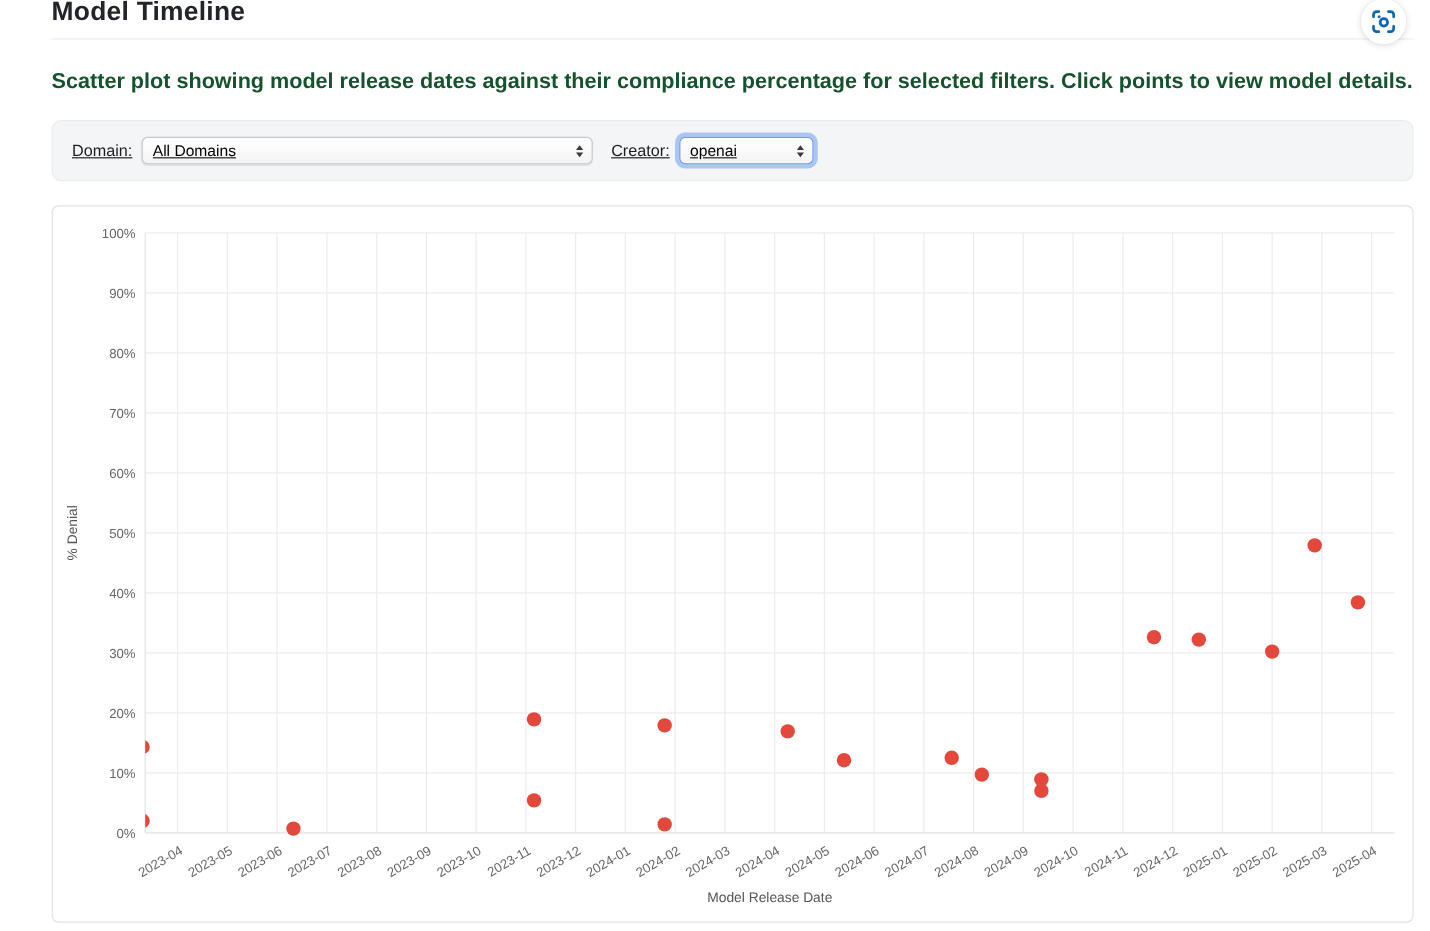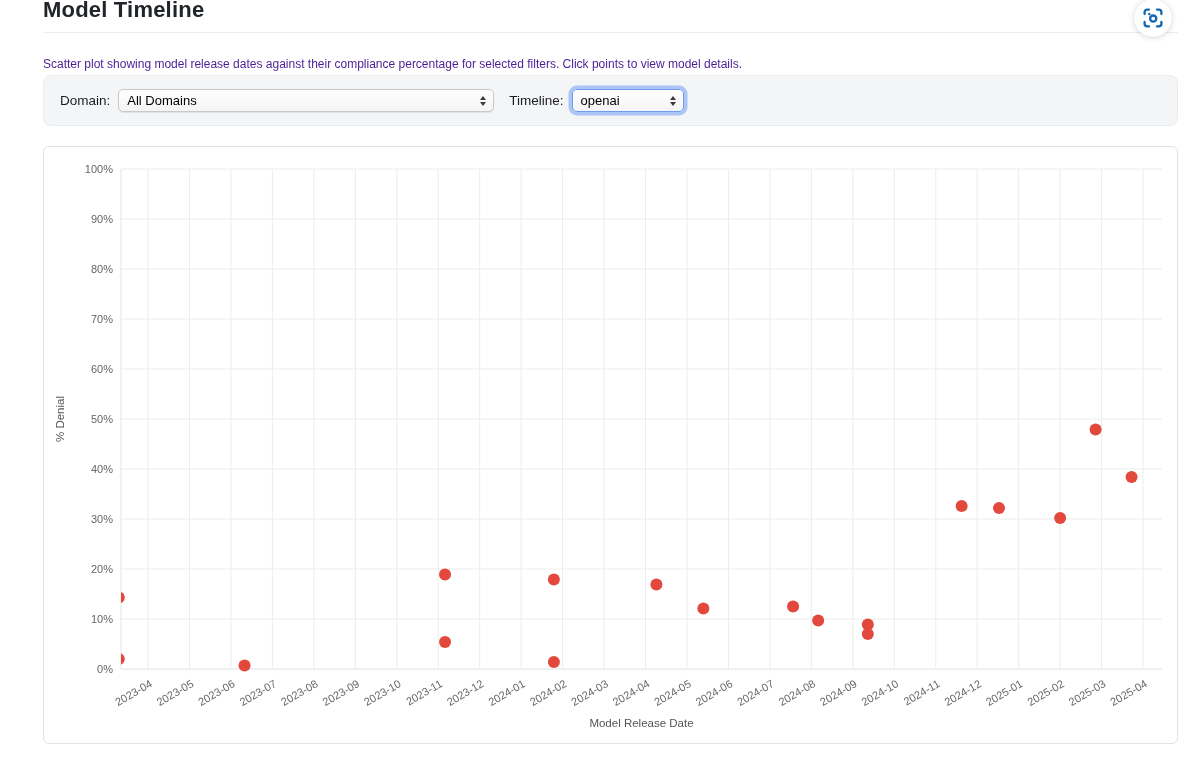--- a/index.html
+++ b/index.html
@@ -1,24 +1,24 @@
 <!DOCTYPE html>
 <html><head>
 <meta charset="utf-8">
 <style>
   html,body{margin:0;padding:0;background:#fff;}
   body{width:1192px;height:776px;overflow:hidden;font-family:"Liberation Sans","DejaVu Sans",sans-serif;color:#212529;}
   .page{position:relative;margin:0 14px 0 43px;padding-top:0;}
   h1.title{font-size:22px;font-weight:700;margin:-3px 0 0 0;line-height:1.2;color:#212529;letter-spacing:.2px;}
   hr.divider{border:none;border-top:1px solid #ecedee;margin:9px 0 0 0;}
-  p.desc{margin:24px 0 0 0;font-size:12px;color:#4c1d95;}
+  p.desc{margin:24px 0 0 0;font-size:18px;color:#14532d;font-weight:bold;}
   .scan-btn{position:absolute;top:2px;right:6px;width:38px;height:38px;border-radius:50%;border:none;background:#fff;
     box-shadow:0 1px 6px rgba(0,0,0,.14),0 0 1px rgba(0,0,0,.12);display:flex;align-items:center;justify-content:center;cursor:pointer;padding:0;}
-  .filter-bar{margin-top:4px;height:51px;background:#f3f5f6;border:1px solid #e9ecee;border-radius:8px;
-    display:flex;align-items:center;padding:0 16px;box-sizing:border-box;}
+  .filter-bar{margin-top:22px;height:51px;background:#f3f5f6;border:1px solid #e9ecee;border-radius:8px;
+    display:flex;align-items:center;padding:0 16px;box-sizing:border-box;text-decoration:underline;}
   .filter-group{display:flex;align-items:center;margin-right:15px;}
   .filter-group label{font-size:13.5px;color:#1d1d1f;margin-right:8px;white-space:nowrap;}
   .select{height:23px;background:linear-gradient(#ffffff,#f4f4f4);border:1px solid #c9c9c9;border-radius:5px;
     display:flex;align-items:center;justify-content:space-between;box-sizing:border-box;padding:0 7px 0 8px;cursor:pointer;
     box-shadow:0 .5px 1px rgba(0,0,0,.08);}
   .select .val{font-size:13px;color:#000;white-space:nowrap;overflow:hidden;}
   .select.w-domain{width:376px;}
   .select.w-metric{width:112px;}
   .select.w-creator{width:112px;}
   .select.focused{border:1px solid #6f9ceb;box-shadow:0 0 0 3.5px rgba(124,167,244,.6);}
@@ -58,21 +58,21 @@
       <label>Domain:</label>
       <div class="select w-domain">
         <span class="val">All Domains</span>
         <span class="arrows">
             <i class="up"></i>
             <i class="down"></i>
           </span>
       </div>
     </div>
     <div class="filter-group">
-      <label>Timeline:</label>
+      <label>Creator:</label>
       <div class="select w-creator focused">
         <span class="val">openai</span>
         <span class="arrows">
             <i class="up"></i>
             <i class="down"></i>
           </span>
       </div>
     </div>
   </div>
 

